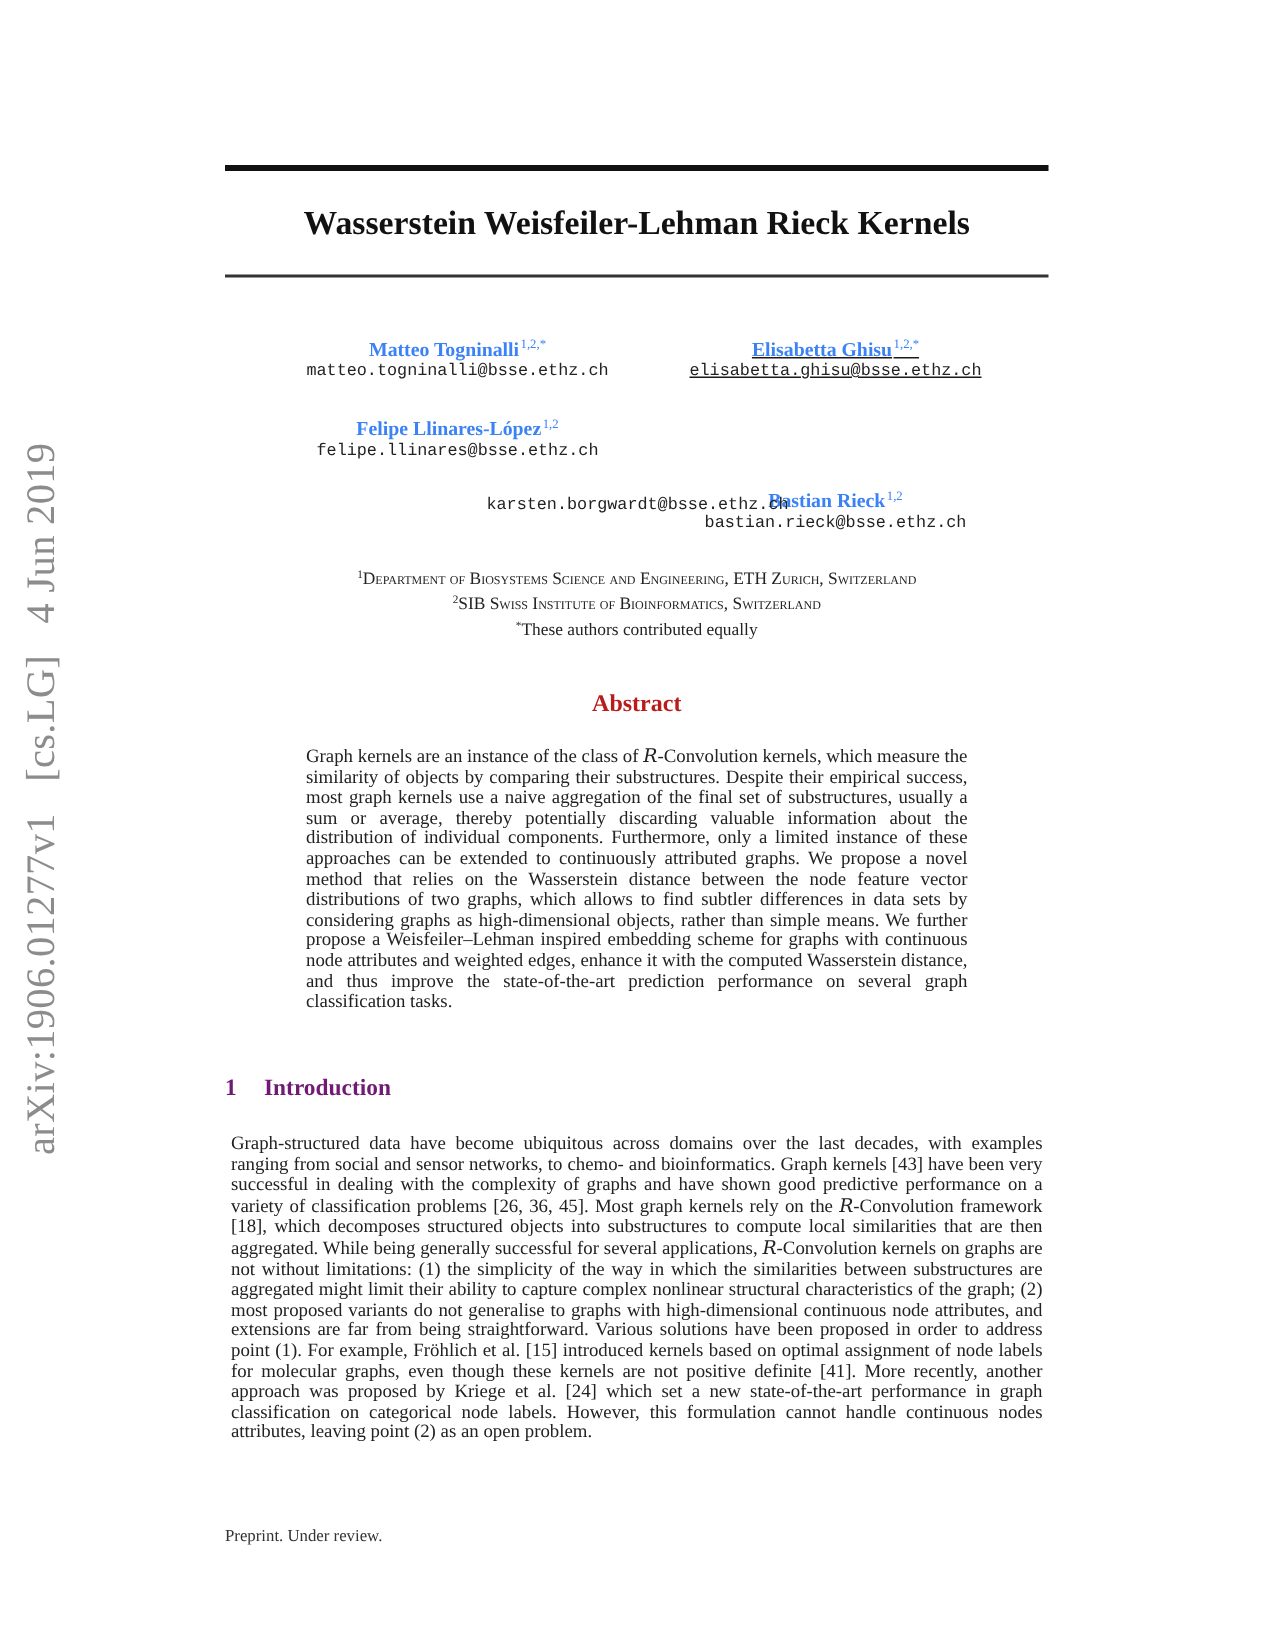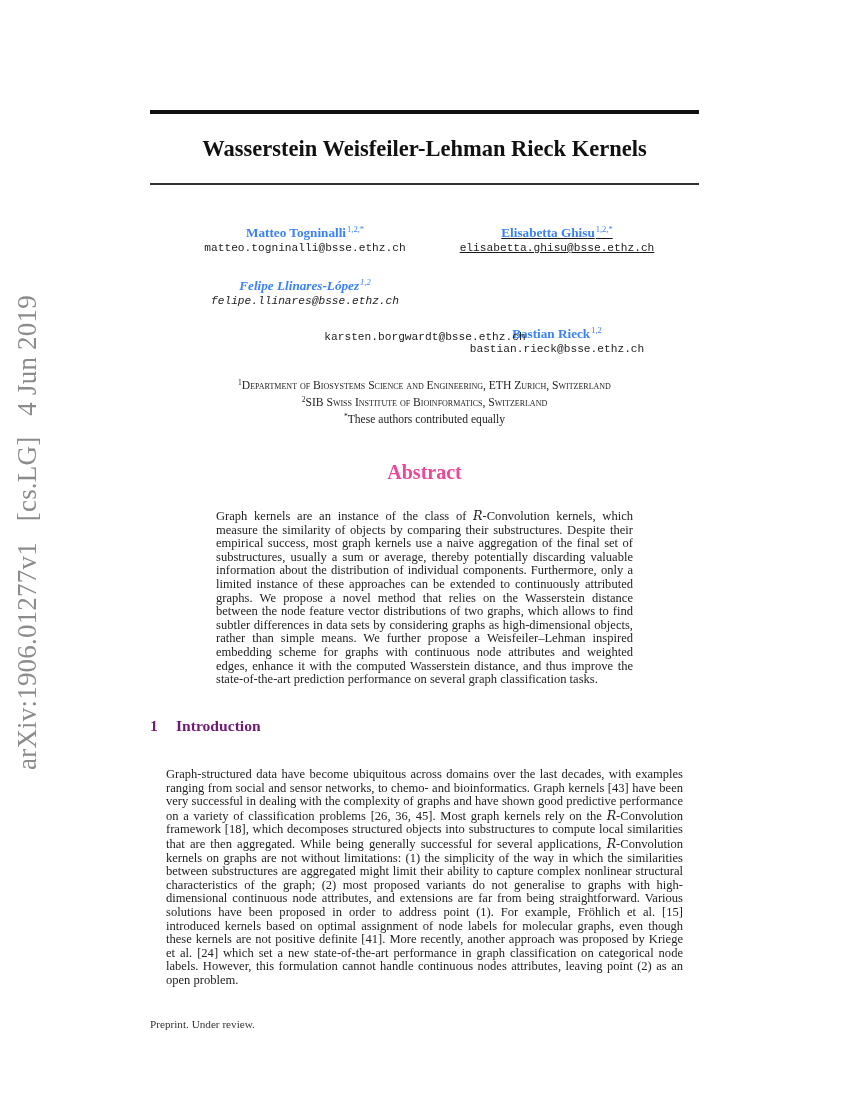--- a/index.html
+++ b/index.html
@@ -28,39 +28,39 @@
     .author .name sup { font-weight: normal; font-size: 8.5px; vertical-align: 5px; margin-left: 1px; }
     .author .email { font-family: "Liberation Mono", "DejaVu Sans Mono", monospace; font-size: 11.2px; line-height: 14px; color: #222; }
     .affil {
       position: absolute; left: 150px; width: 549px; top: 376px; text-align: center;
       font-size: 11.6px; line-height: 14px; color: #222;
     }
     .affil .sc { font-variant: small-caps; }
     .affil sup { font-size: 7.5px; vertical-align: 4px; }
     .abstract-head {
       position: absolute; left: 150px; width: 549px; top: 461px; text-align: center;
-      font-weight: bold; font-size: 20px; color: #ec4899;
+      font-weight: bold; font-size: 16px; color: #b91c1c;
     }
     .abstract-body {
       position: absolute; left: 200px; width: 449px; top: 493px;
       font-size: 12.55px; line-height: 13.6px; text-align: justify; color: #222;
     }
     .section-head {
       position: absolute; left: 150px; top: 717px; font-weight: bold; font-size: 15.6px; color: #701a75;
     }
     .section-head .num { display: inline-block; width: 26px; }
     .intro-body {
       position: absolute; left: 150px; width: 549px; top: 752px;
       font-size: 12.55px; line-height: 13.6px; text-align: justify; color: #222;
     }
     .calR { font-family: "DejaVu Serif", serif; font-style: italic; }
     .footer-note {
       position: absolute; left: 150px; top: 1018px; font-size: 11.2px; color: #333;
     }
-    p { margin: 16px; }
+    p { margin: 4px; }
   </style>
 </head>
 <body>
 
 <div class="side-stamp">
   <span>arXiv:1906.01277v1</span>
   <span>[cs.LG]</span>
   <span>4 Jun 2019</span>
 </div>
 
@@ -69,21 +69,21 @@
 <div class="rule-bottom"></div>
 
 <div class="author" style="left:175px; top:221px;">
   <div class="name"><span>Matteo Togninalli</span><sup>1,2,*</sup></div>
   <div class="email">matteo.togninalli@bsse.ethz.ch</div>
 </div>
 <div class="author" style="left:427px; top:221px;text-decoration:underline;">
   <div class="name"><span>Elisabetta Ghisu</span><sup>1,2,*</sup></div>
   <div class="email">elisabetta.ghisu@bsse.ethz.ch</div>
 </div>
-<div class="author" style="left:175px; top:274px;font-style:italic;">
+<div class="author" style="left:175px; top:274px;">
   <div class="name"><span>Felipe Llinares-López</span><sup>1,2</sup></div>
   <div class="email">felipe.llinares@bsse.ethz.ch</div>
 </div>
 <div class="author" style="left:427px; top:274px;margin-top:48px;">
   <div class="name"><span>Bastian Rieck</span><sup>1,2</sup></div>
   <div class="email">bastian.rieck@bsse.ethz.ch</div>
 </div>
 <div class="author" style="left:295px; top:330px;">
   <div class="email">karsten.borgwardt@bsse.ethz.ch</div>
 </div>

